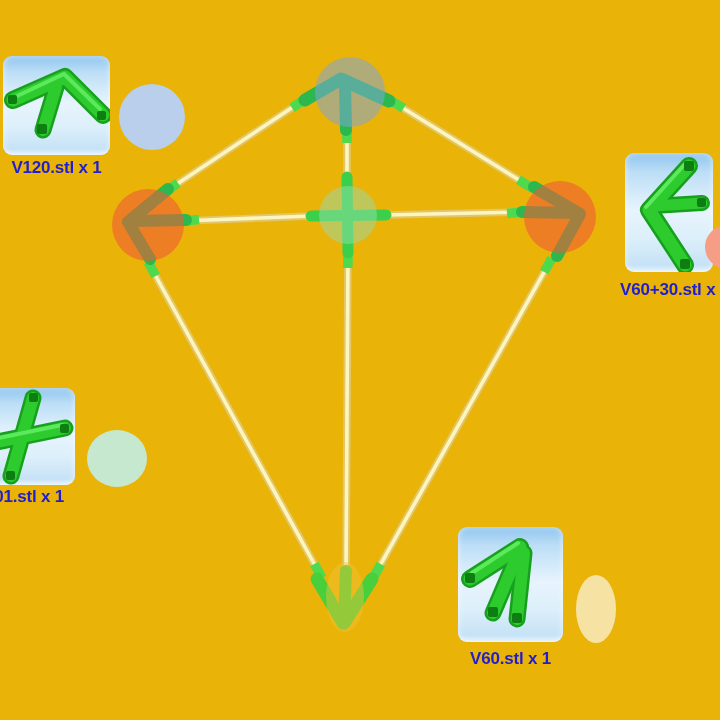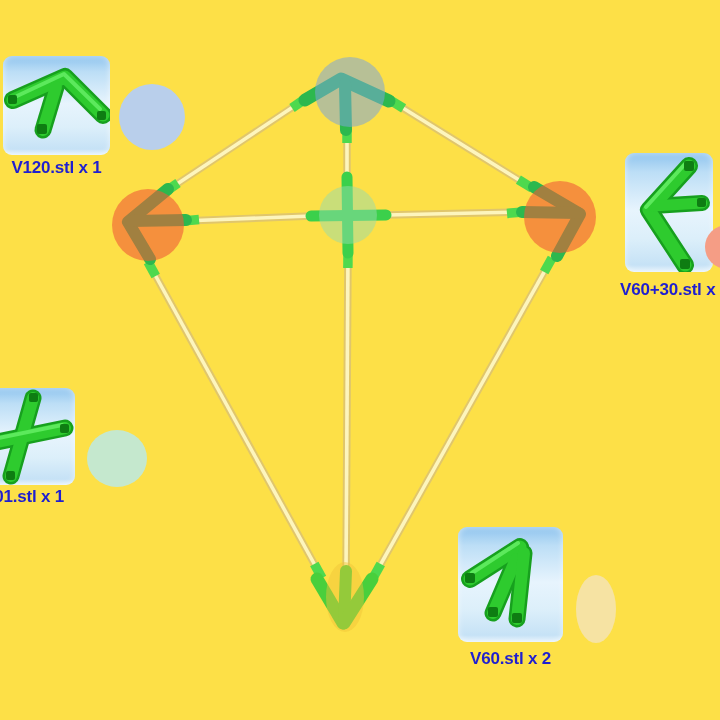--- a/index.html
+++ b/index.html
@@ -1,17 +1,17 @@
 <!DOCTYPE html>
 <html><head>
 <meta charset="utf-8">
 <style>
   html,body{margin:0;padding:0;background:#ffffff;}
   #canvas{
-    position:relative;width:720px;height:720px;background:#fde047;
+    position:relative;width:720px;height:720px;background:#eab308;
     overflow:hidden;font-family:"Liberation Sans", sans-serif;
   }
   .callout-box{
     position:absolute;border-radius:9px;
     background:linear-gradient(180deg,#8fc4ee 0%,#bcdef6 16%,#e7f4fd 48%,#dceffa 72%,#c6e2f6 94%,#e4f2fc 100%);
     box-shadow:inset 0 0 6px rgba(255,255,255,.6);
   }
   .callout-box svg{position:absolute;inset:0;width:100%;height:100%;}
   .callout-label{
     position:absolute;text-align:center;font-weight:bold;font-size:17px;
@@ -156,16 +156,16 @@
       <path class="conn-dark" d="M66,26 L59,92" stroke-width="17"></path>
       <path class="conn-main" d="M62,20 L12,52" stroke-width="13"></path>
       <path class="conn-main" d="M58,32 L35,86" stroke-width="12"></path>
       <path class="conn-main" d="M66,26 L59,92" stroke-width="12"></path>
       <path class="conn-hi" d="M60,16 L14,46" stroke-width="4"></path>
       <rect class="socket" x="7" y="46" width="10" height="10" rx="2"></rect>
       <rect class="socket" x="30" y="80" width="10" height="10" rx="2"></rect>
       <rect class="socket" x="54" y="86" width="10" height="10" rx="2"></rect>
     </svg>
   </div>
-  <div class="callout-label" style="left:458px;top:649px;width:105px;">V60.stl x 2</div>
+  <div class="callout-label" style="left:458px;top:649px;width:105px;">V60.stl x 1</div>
   <div class="swatch" style="left:576px;top:575px;width:40px;height:68px;border-radius:50%;background:#f6e3a3;"></div>
 
 </div>
 
 </body></html>

